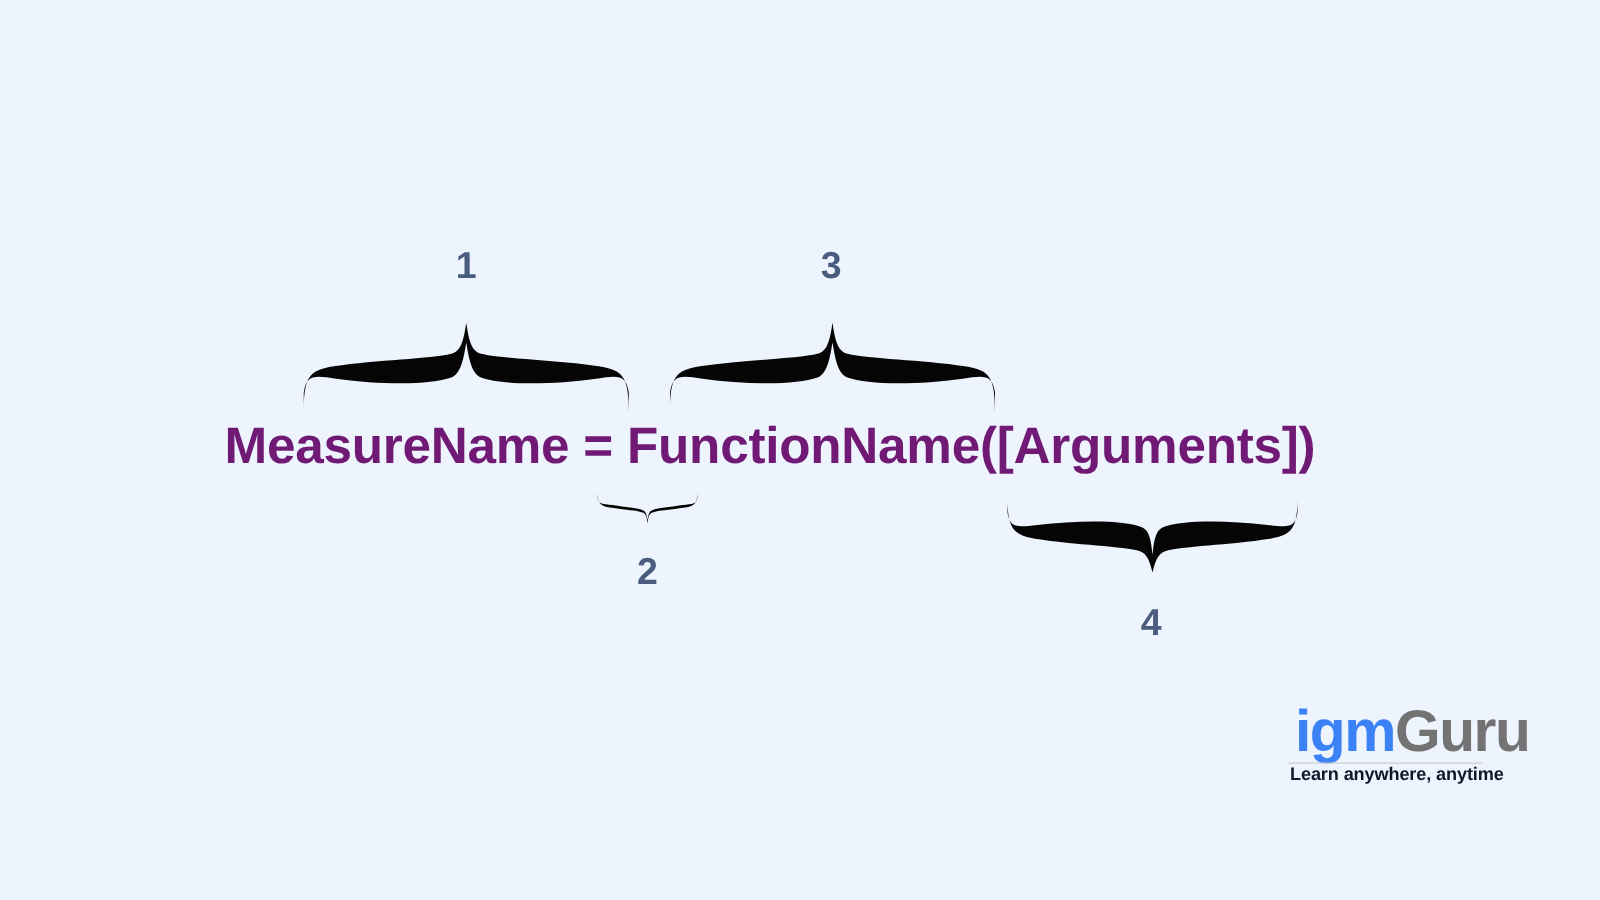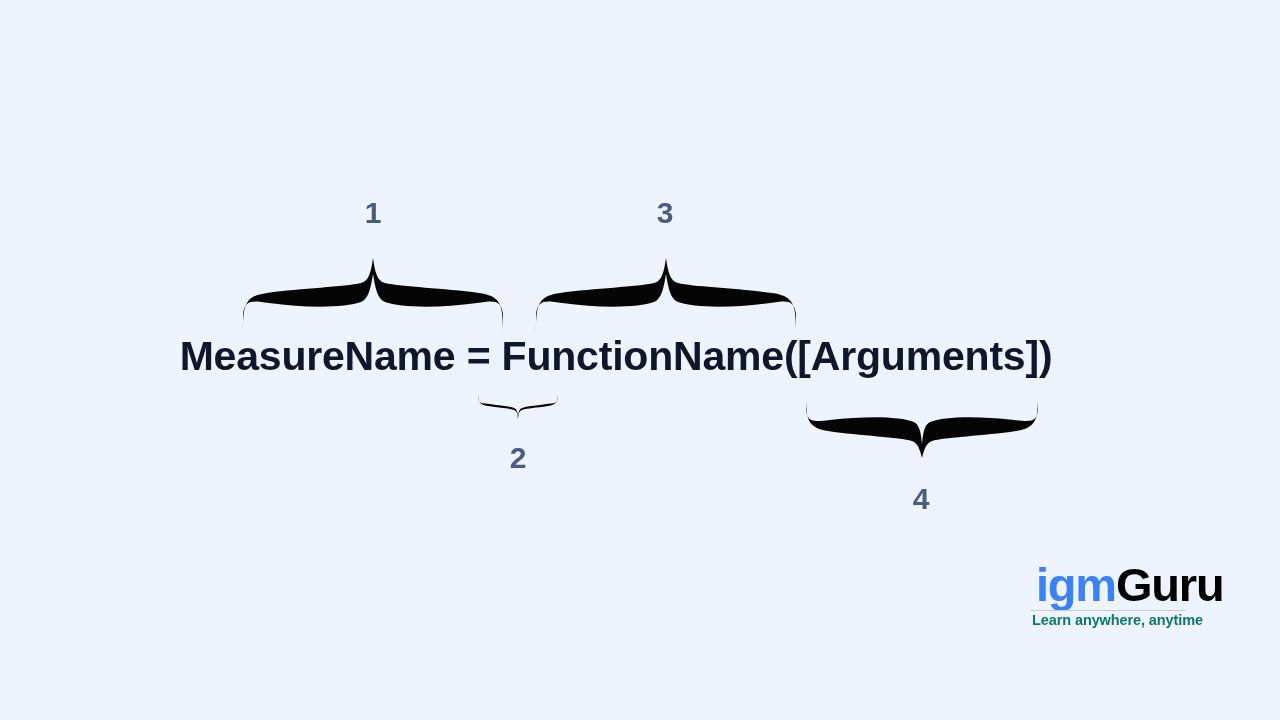--- a/index.html
+++ b/index.html
@@ -24,21 +24,21 @@
   
   .formula {
     position: absolute;
     left: 0;
     top: 333px;
     width: 1232px;
     text-align: center;
     font-size: 41px;
     font-weight: bold;
     letter-spacing: -0.2px;
-    color: #0f172a;
+    color: #701a75;
     white-space: nowrap;
     z-index: 3;
   }
 
   
   .num {
     position: absolute;
     font-size: 30px;
     font-weight: bold;
     color: #4a5d7e;
@@ -73,36 +73,36 @@
     z-index: 5;
   }
   .logo-word {
     font-size: 47px;
     font-weight: bold;
     line-height: 50px;
     letter-spacing: -1.2px;
     white-space: nowrap;
   }
   .logo-igm  { color: #3b82f6; margin-left: 48px; }
-  .logo-guru { color: #000000; }
+  .logo-guru { color: #737373; }
   .logo-rule {
     position: absolute;
     left: 42px;
     top: 50px;
     width: 156px;
     height: 1px;
     background: #c9ccd2;
   }
   .logo-tag {
     position: absolute;
     left: 44px;
     top: 52px;
     font-size: 14.5px;
     font-weight: bold;
-    color: #0f766e;
+    color: #0f172a;
     letter-spacing: -0.1px;
     white-space: nowrap;
   }
 </style>
 </head>
 <body>
 
 <div id="canvas">
 
   <div class="brace" id="brace-1">

